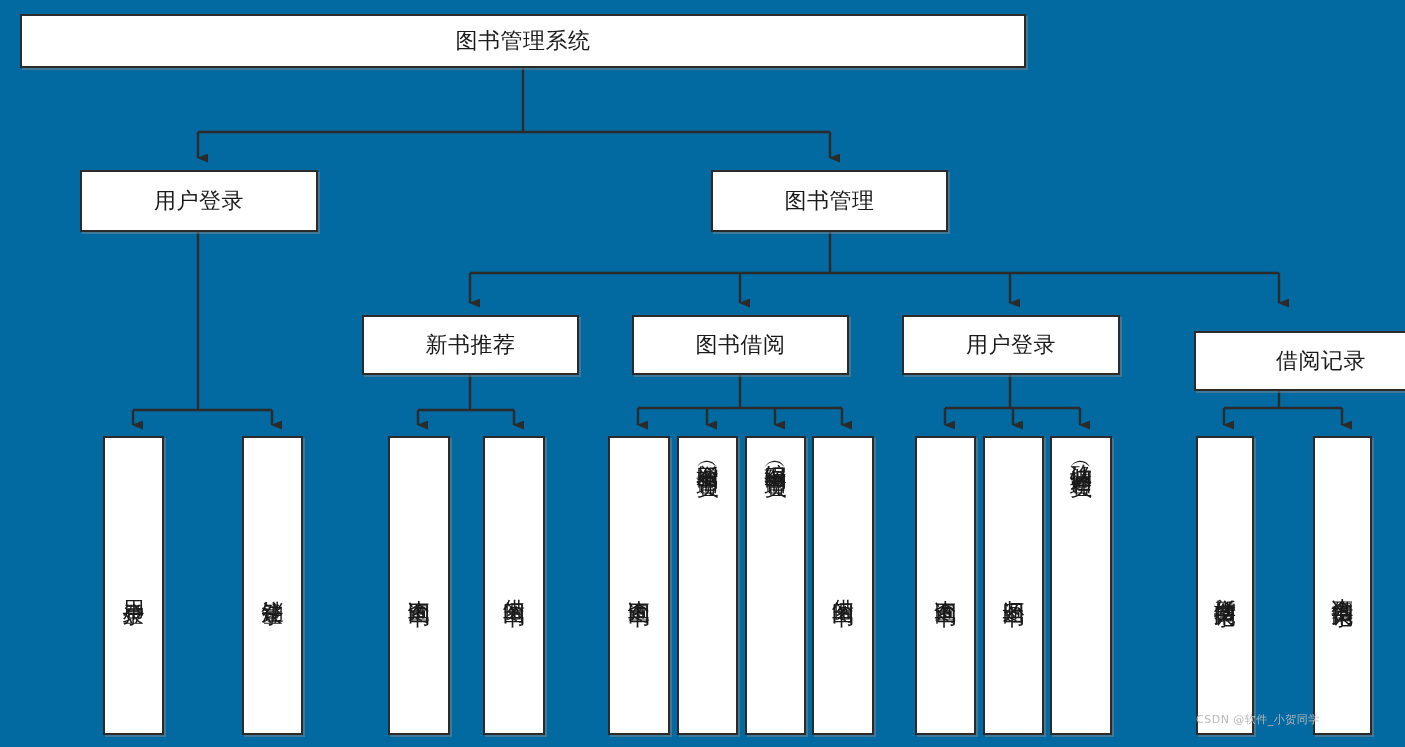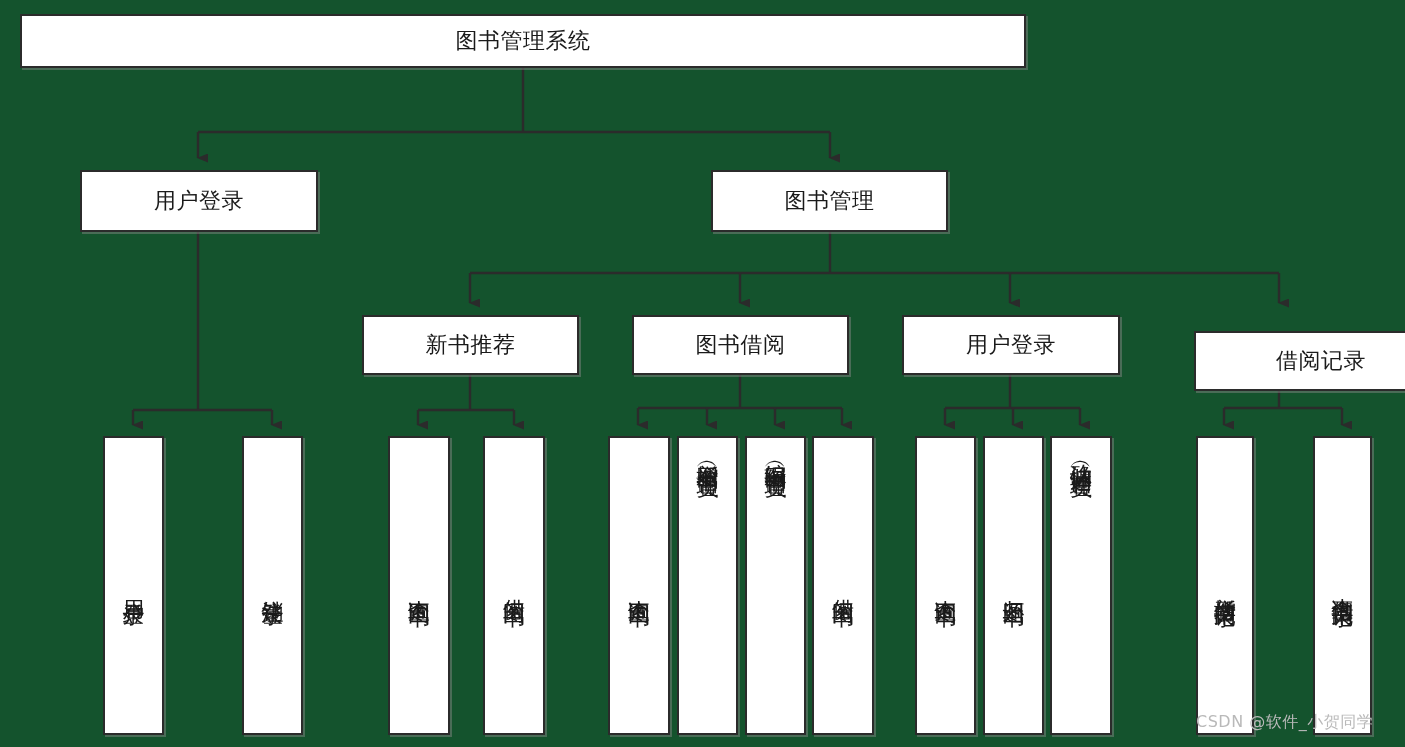--- a/index.html
+++ b/index.html
@@ -4,21 +4,21 @@
 <style>
   html, body {
     margin: 0;
     padding: 0;
     background: #ffffff;
   }
   #canvas {
     position: relative;
     width: 1405px;
     height: 747px;
-    background: #14532d;
+    background: #0369a1;
     font-family: "DejaVu Sans", "Liberation Sans", sans-serif;
     overflow: hidden;
   }
   svg.edges {
     position: absolute;
     left: 0;
     top: 0;
     width: 1405px;
     height: 747px;
     pointer-events: none;
@@ -56,21 +56,21 @@
   }
   .node.vertical.centered {
     align-items: center;
     padding-top: 0;
   }
   #watermark {
     position: absolute;
     left: 1196px;
     top: 712px;
     color: #b9b9b9;
-    font-size: 16px;
+    font-size: 11px;
     letter-spacing: 0.5px;
     white-space: nowrap;
     font-family: "DejaVu Sans", "Liberation Sans", sans-serif;
   }
 </style>
 </head>
 <body>
 
 <div id="canvas">
 

